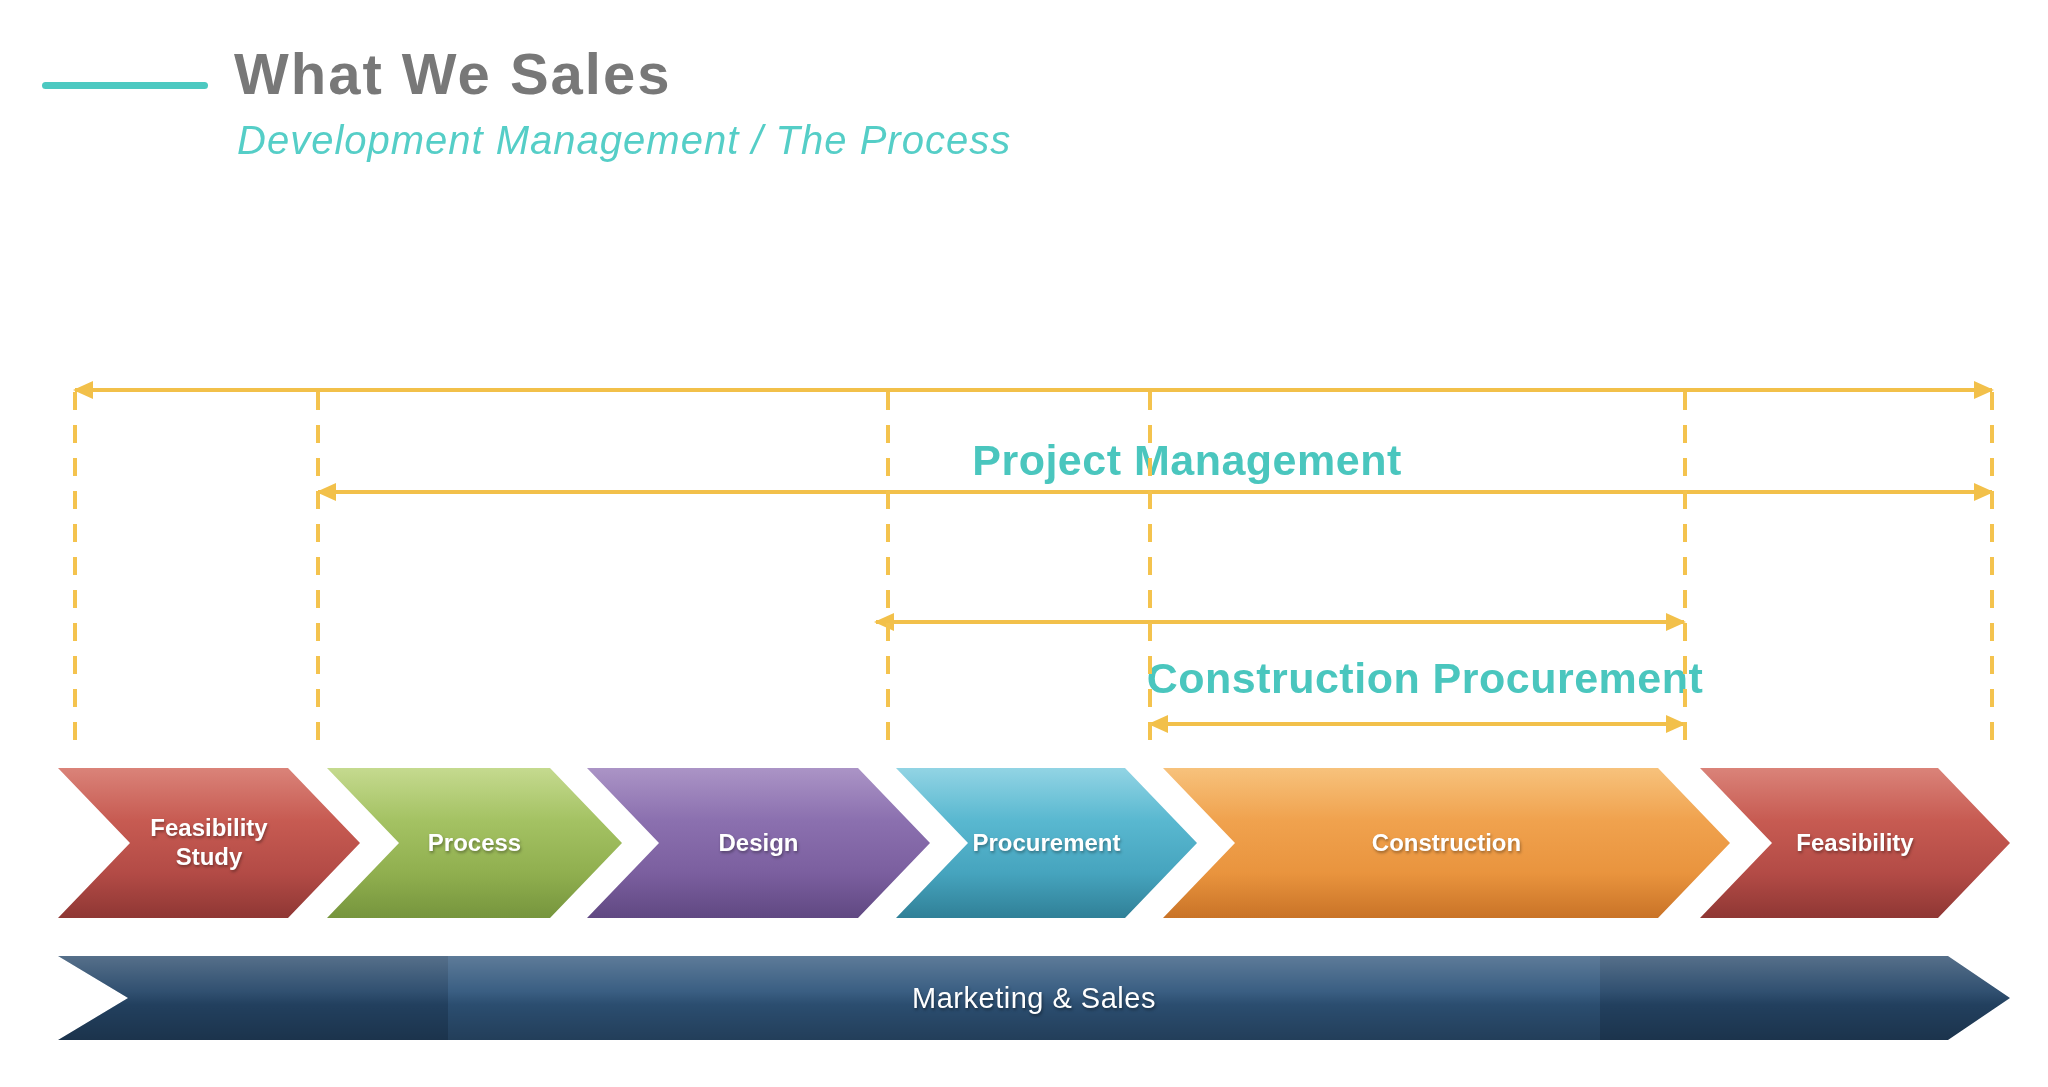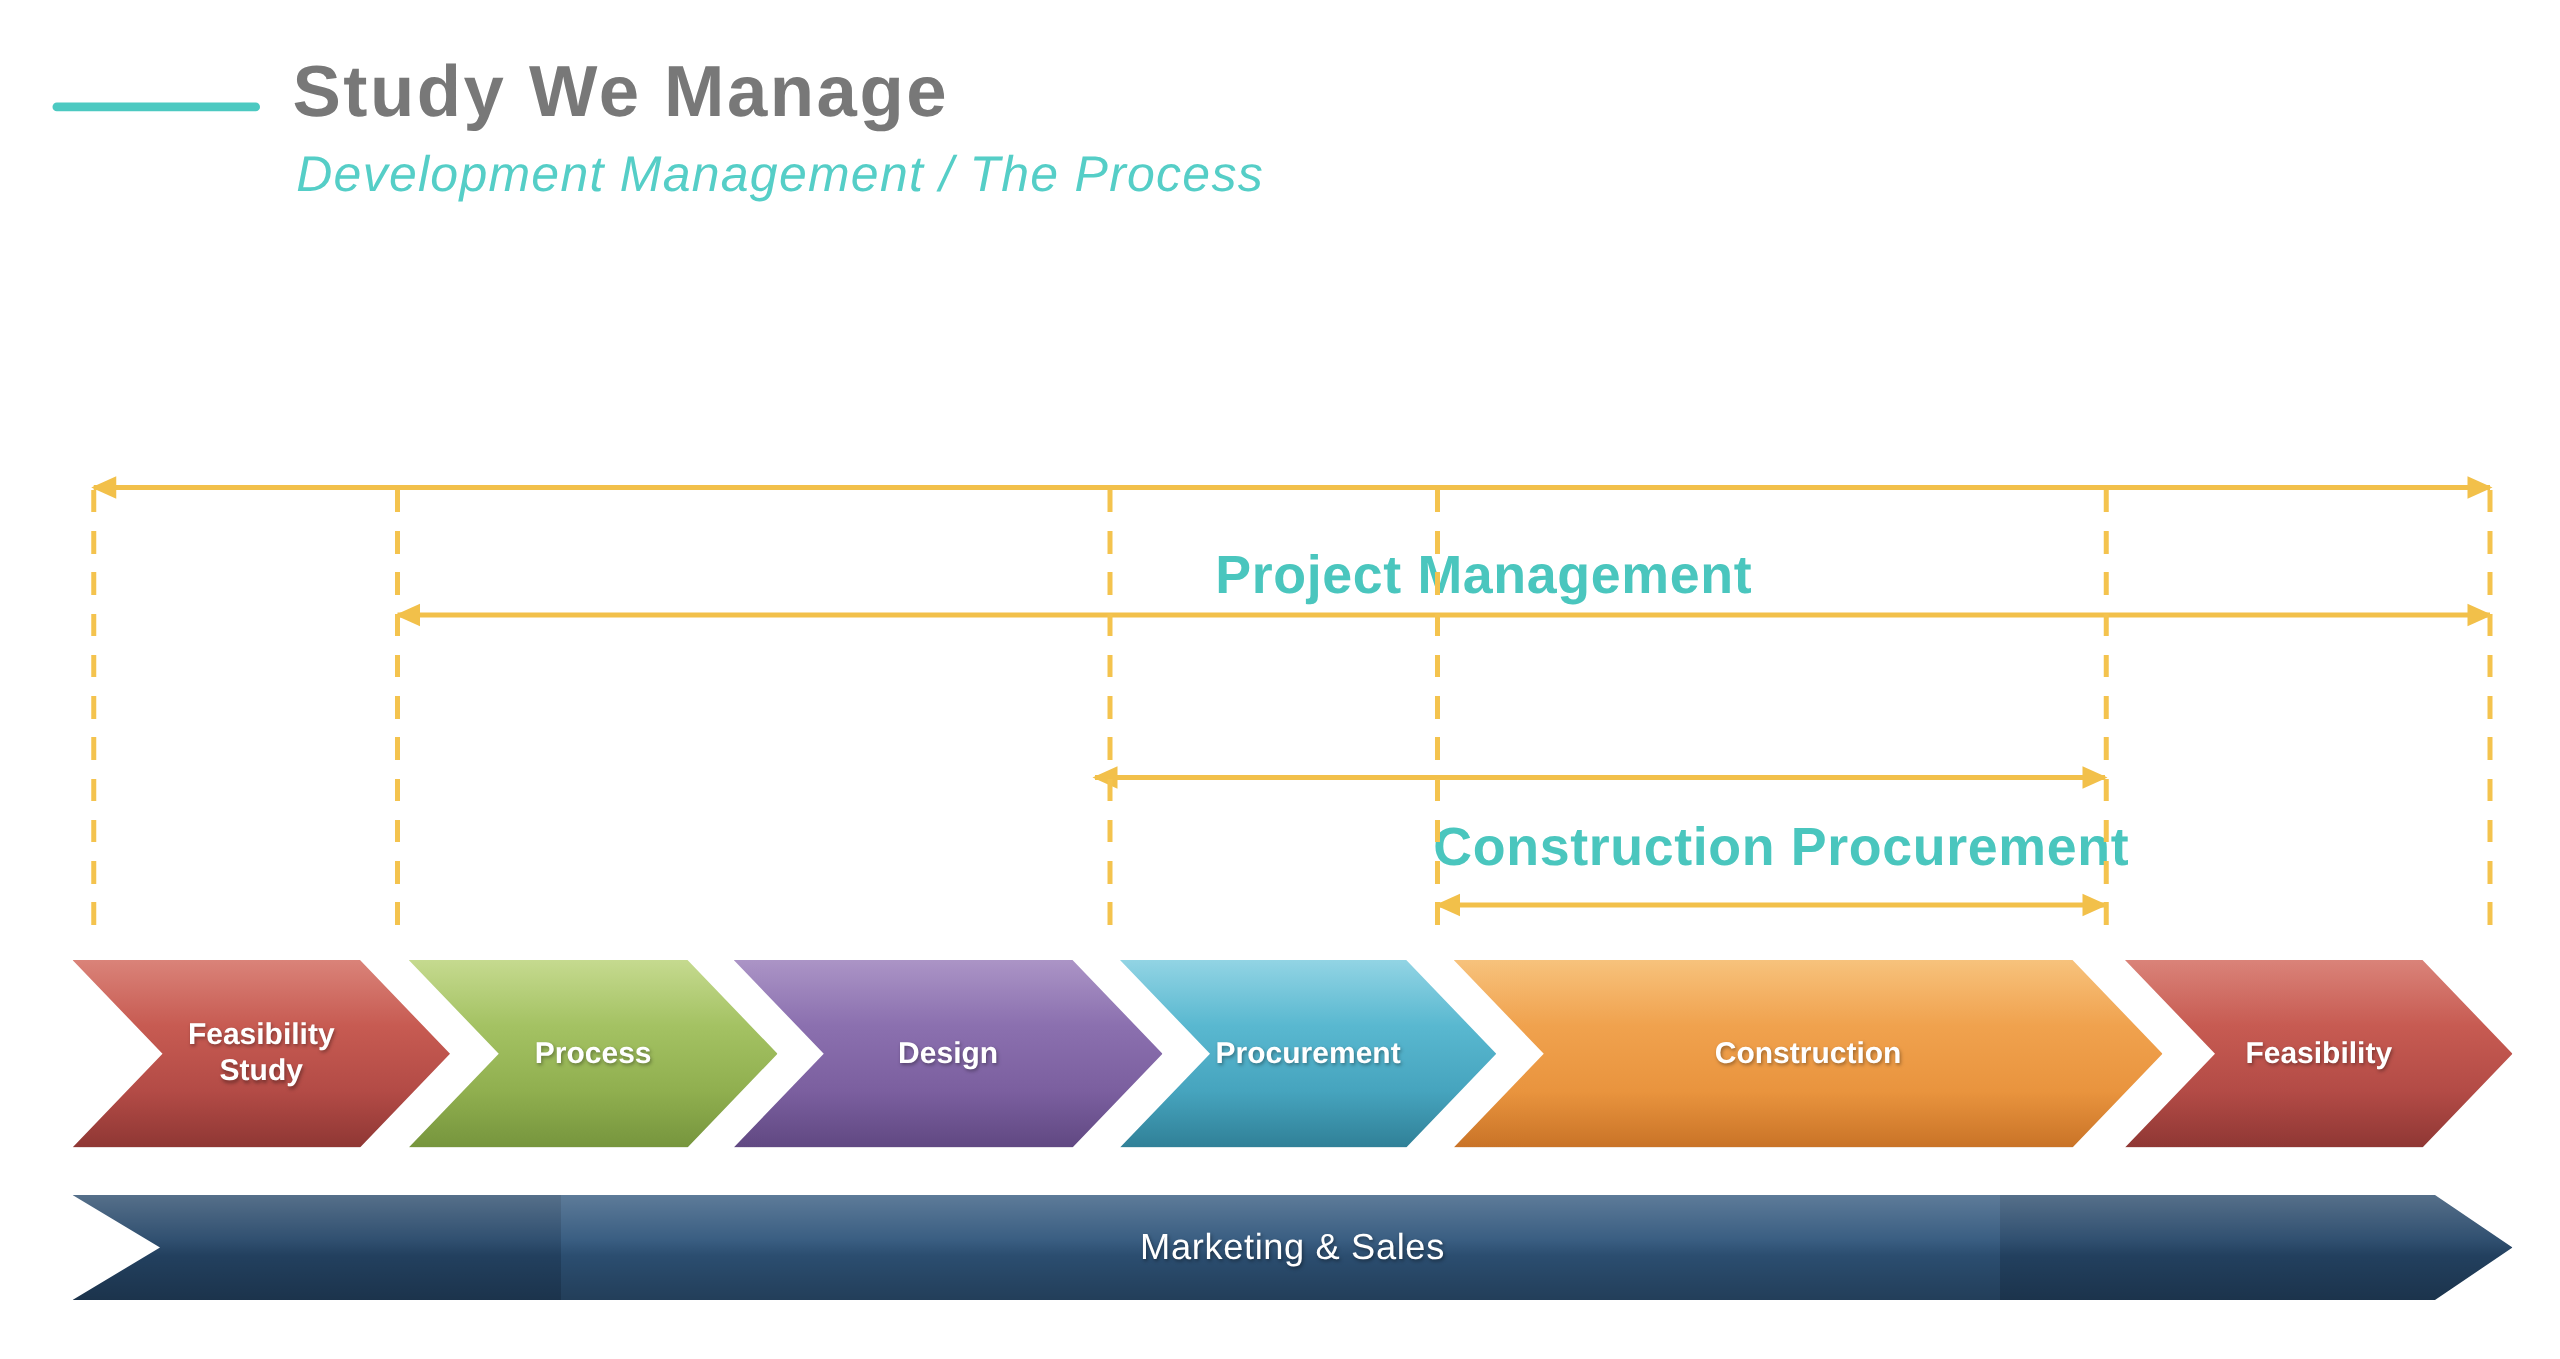--- a/index.html
+++ b/index.html
@@ -86,21 +86,21 @@
     filter:drop-shadow(0 6px 5px rgba(110,110,110,0.4));
     text-shadow:1px 2px 3px rgba(0,0,0,0.4);
   }
 </style>
 </head>
 <body>
 
 <div class="slide">
 
   <div class="accent-line"></div>
-  <h1 class="title">Study We Manage</h1>
+  <h1 class="title">What We Sales</h1>
   <h2 class="subtitle">Development Management / The Process</h2>
 
   <div class="span-label" id="lbl-proj">Project Management</div>
   <div class="span-label" id="lbl-cs">Construction Procurement</div>
 
   <div class="h-arrow" id="arrow-dev">
     <span class="ah ah-l"></span>
     <span class="ah ah-r"></span>
   </div>
   <div class="h-arrow" id="arrow-proj">

